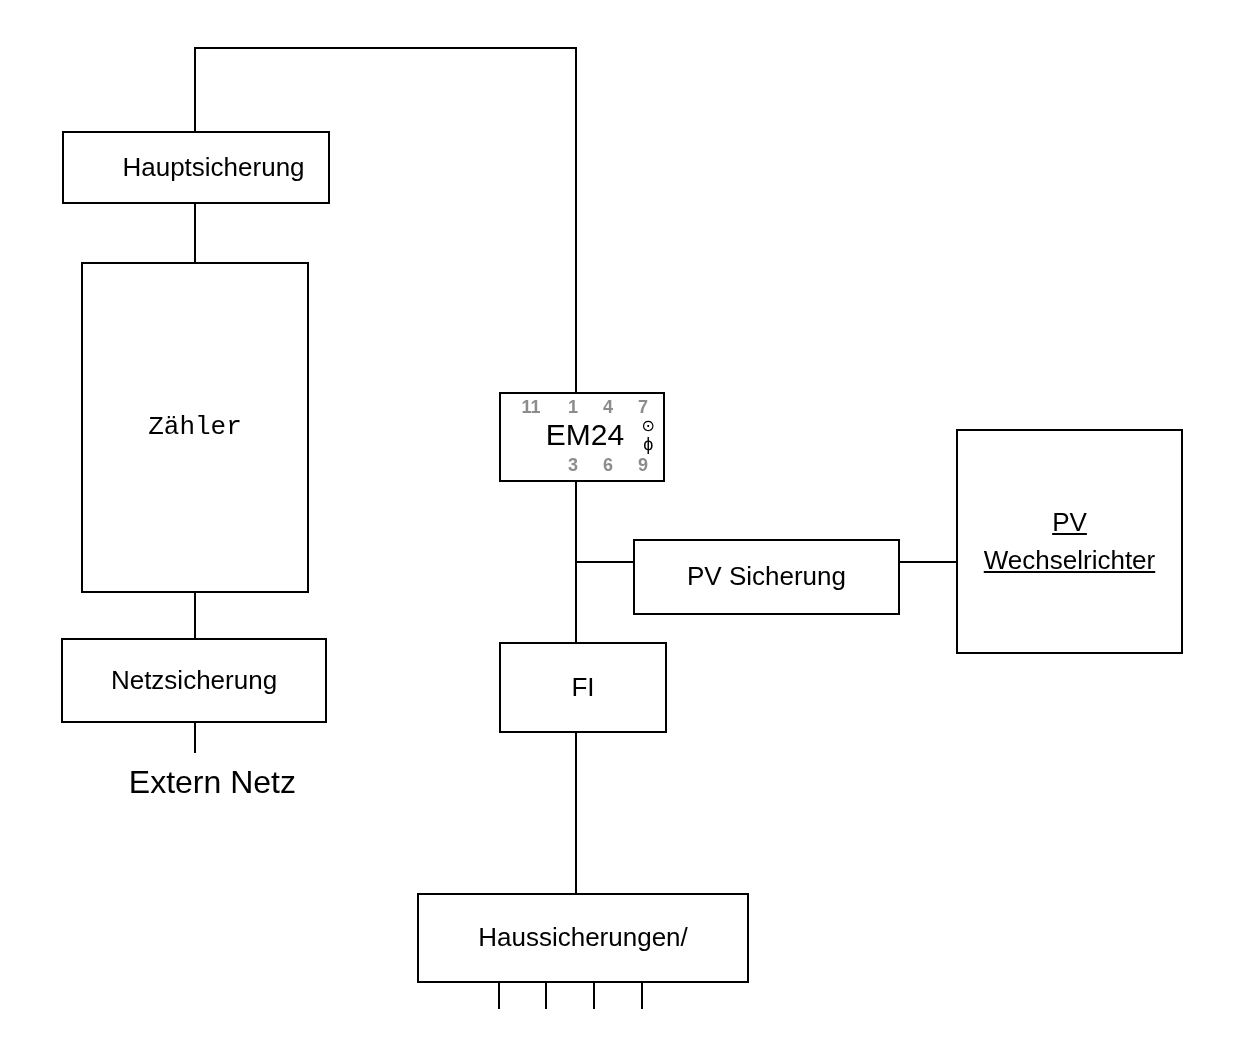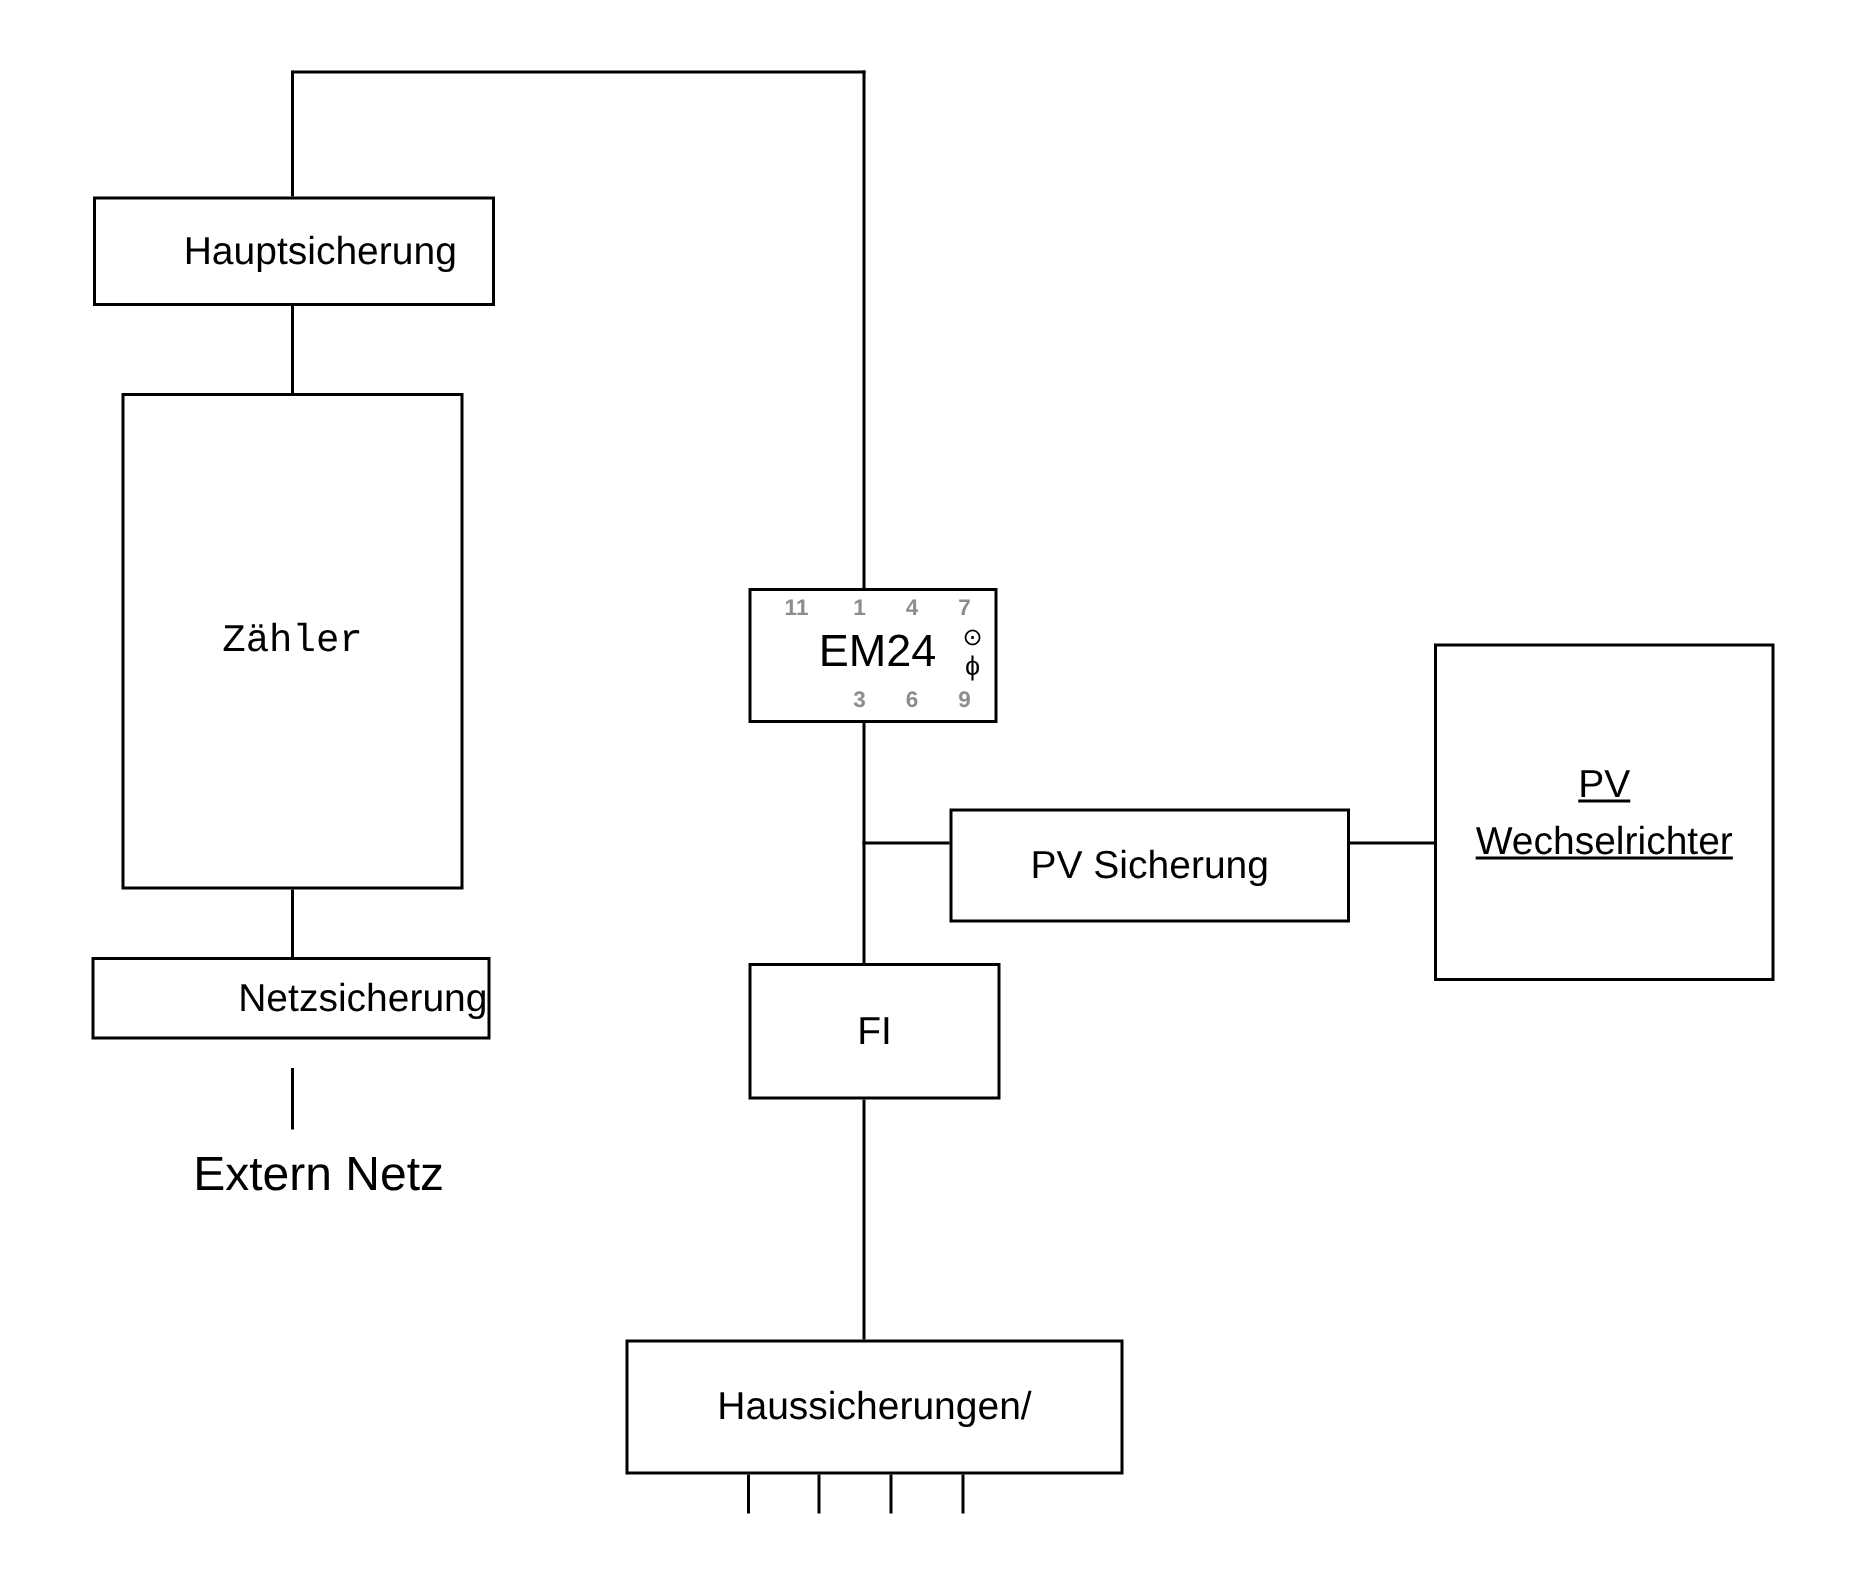--- a/index.html
+++ b/index.html
@@ -35,21 +35,21 @@
   }
   .free-label {
     position: absolute;
     text-align: right;
     font-size: 32px;
     line-height: 1.2;
   }
   .terminal {
     position: absolute;
     transform: translateX(-50%);
-    font-size: 15px;
+    font-size: 18px;
     font-weight: 700;
     color: #8c8c8c;
     line-height: 1;
   }
   .em24-label {
     position: absolute;
     left: 84px;
     top: 26px;
     transform: translateX(-50%);
     font-size: 30px;
@@ -89,21 +89,21 @@
   <div class="wire" style="left:641px; top:982px; width:2px; height:27px;"></div>
 
   <div class="box" style="left:62px; top:131px; width:268px; height:73px;padding-left:35px;">
     <span>Hauptsicherung</span>
   </div>
 
   <div class="box" style="left:81px; top:262px; width:228px; height:331px;font-family:Liberation Mono, monospace;">
     <span>Zähler</span>
   </div>
 
-  <div class="box" style="left:61px; top:638px; width:266px; height:55px;align-items:flex-end;">
+  <div class="box" style="left:61px; top:638px; width:266px; height:85px;">
     <span>Netzsicherung</span>
   </div>
 
   <div class="free-label" style="left:96px; top:763px; width:200px;">Extern Netz</div>
 
   <div class="box" style="left:499px; top:392px; width:166px; height:90px;">
     <span class="terminal" style="left:30px; top:4px;">11</span>
     <span class="terminal" style="left:72px; top:4px;">1</span>
     <span class="terminal" style="left:107px; top:4px;">4</span>
     <span class="terminal" style="left:142px; top:4px;">7</span>

